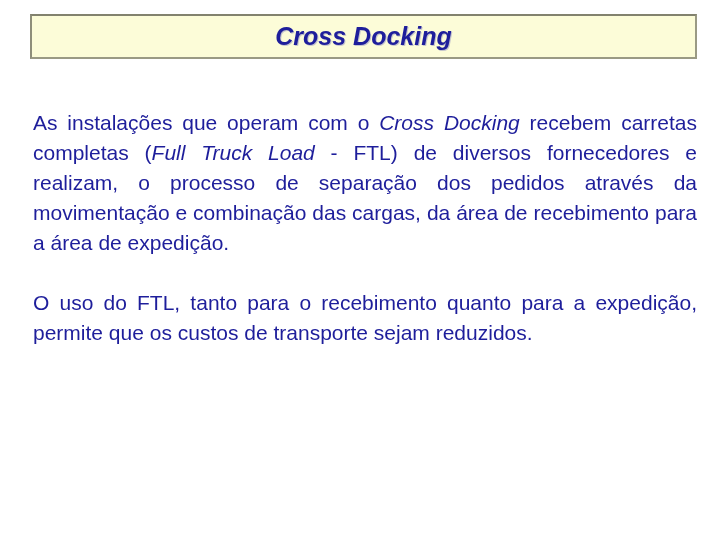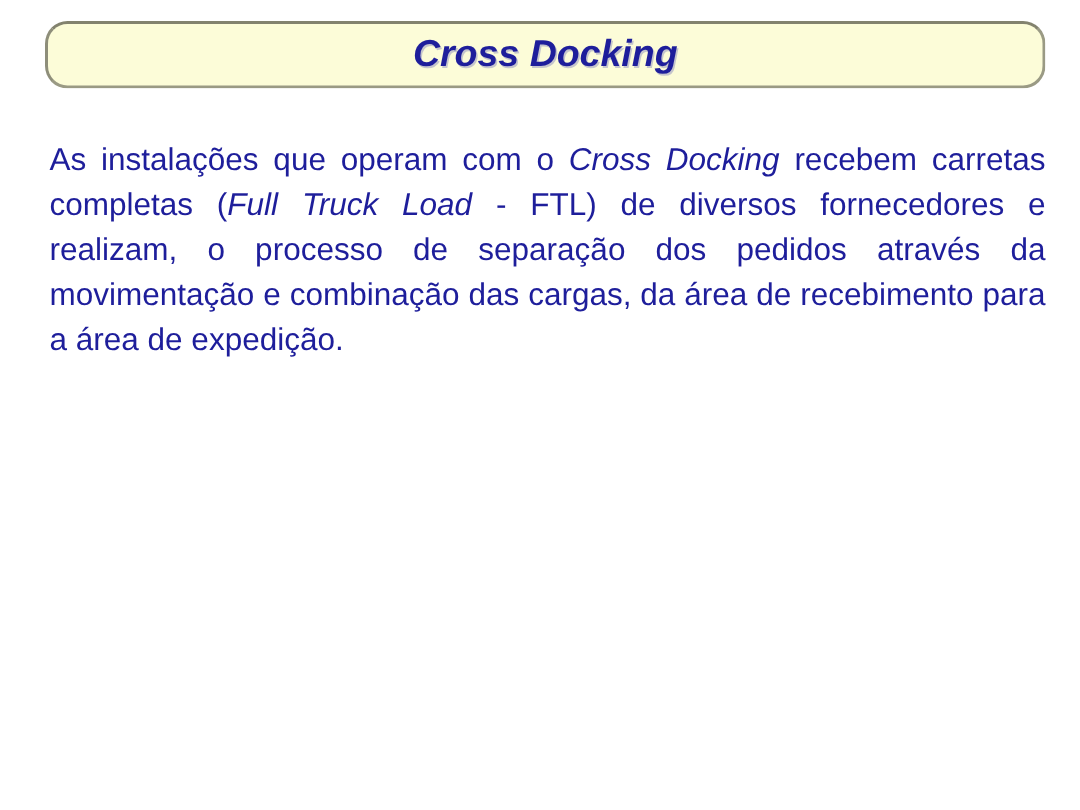--- a/index.html
+++ b/index.html
@@ -1,21 +1,21 @@
 <!DOCTYPE html>
 <html style="--text-color: #1e1e9b; --box-fill: #fcfcd8; --box-border: #9a9a84; --slide-bg: #ffffff;"><head>
 <meta charset="utf-8">
 <style>
   :root {
     --text-color: #1e1e9b;
     --box-fill: #fcfcd8;
     --box-border: #9a9a84;
     --slide-bg: #ffffff;
   }
-  * { margin: 0; padding: 0; box-sizing: border-box; border-radius: 15px; }
+  * { margin: 0; padding: 0; box-sizing: border-box; }
   html, body {
     width: 720px;
     height: 540px;
     overflow: hidden;
     background: var(--slide-bg);
     font-family: "Liberation Sans", sans-serif;
   }
   .slide {
     position: relative;
     width: 720px;
@@ -41,21 +41,21 @@
     font-weight: bold;
     font-style: italic;
     color: var(--text-color);
     letter-spacing: 0px;
     text-shadow: 1px 1px 0 rgba(130,130,190,0.45);
     white-space: nowrap;
   }
   .body-text {
     position: absolute;
     left: 33px;
-    top: 92px;
+    top: 108px;
     width: 664px;
     color: var(--text-color);
     font-size: 21px;
     line-height: 30px;
   }
   .body-text p {
     text-align: justify;
     margin-bottom: 30px;
   }
   .body-text p:last-child { margin-bottom: 0; }
@@ -70,16 +70,19 @@
     <span class="title-text">Cross Docking</span>
   </div>
 
   <div class="body-text">
 
     <p>
       <span>As instalações que operam com o </span><span class="it">Cross Docking</span><span> recebem carretas completas (</span><span class="it">Full Truck Load</span><span> - FTL) de diversos fornecedores e realizam, o processo de separação dos pedidos através da movimentação e combinação das cargas, da área de recebimento para a área de expedição.</span>
     </p>
 
 
+    <p>
+      <span>O uso do FTL, tanto para o recebimento quanto para a expedição, permite que os custos de transporte sejam reduzidos.</span>
+    </p>
 
   </div>
 
 </div>
 
 </body></html>

